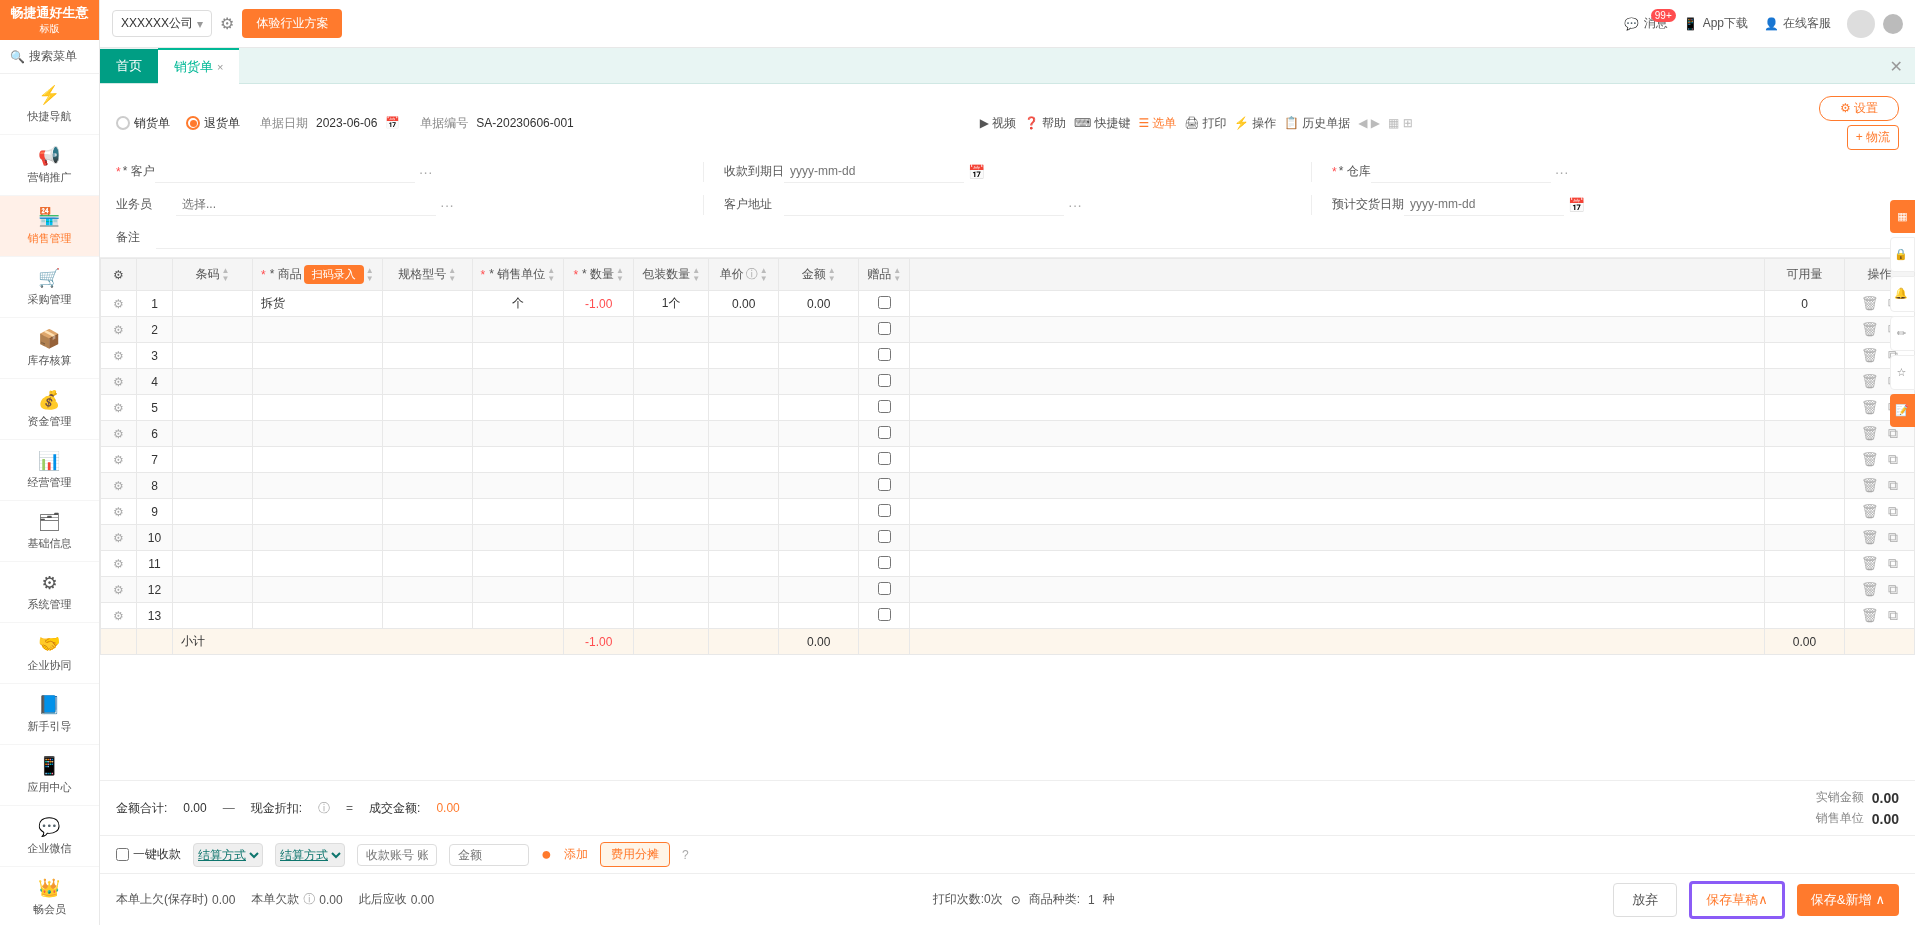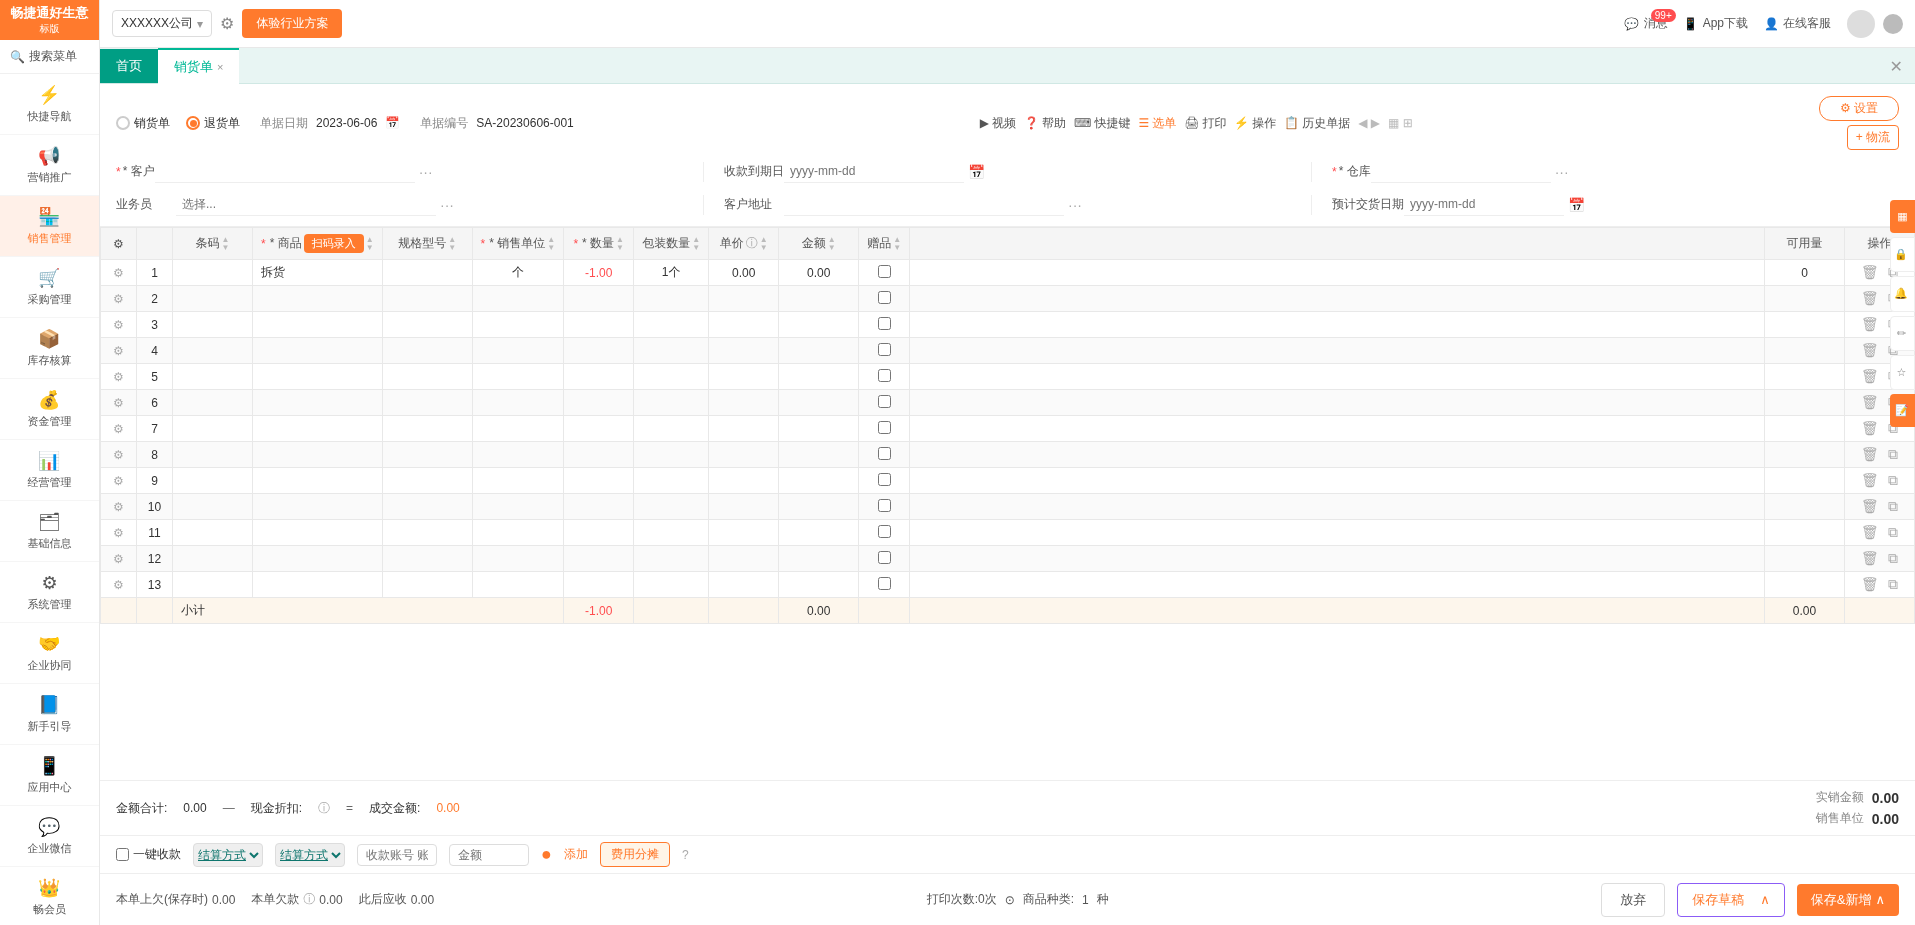--- a/index.html
+++ b/index.html
@@ -122,21 +122,21 @@
     .rs-label { color: #888; font-family: Liberation Serif, serif; }
     .rs-value { color: #333; font-size: 14px; font-weight: bold; }
 
     
     .footer-bar { background: #fff; border-top: 1px solid #eee; padding: 10px 16px; display: flex; align-items: center; justify-content: space-between; font-size: 12px; height: 52px; }
     .footer-left { display: flex; align-items: center; gap: 16px; color: #555; }
     .footer-item { display: flex; align-items: center; gap: 4px; }
     .footer-right { display: flex; align-items: center; gap: 12px; }
     .print-info { color: #555; display: flex; align-items: center; gap: 8px; }
     .abandon-btn { background: #fff; border: 1px solid #ddd; color: #555; border-radius: 4px; padding: 7px 18px; font-size: 13px; cursor: pointer; }
-    .save-draft-btn { background: #fff; border: 1px solid #8b5cf6; color: #ff7a2d; border-radius: 4px; padding: 7px 14px; font-size: 13px; cursor: pointer; display: flex; align-items: center; gap: 16px; }
+    .save-draft-btn { background: #fff; border: 3px solid #8b5cf6; color: #ff7a2d; border-radius: 4px; padding: 7px 14px; font-size: 13px; cursor: pointer; display: flex; align-items: center; gap: 0; }
     .save-new-btn { background: #ff7a2d; color: #fff; border: none; border-radius: 4px; padding: 7px 14px; font-size: 13px; cursor: pointer; display: flex; align-items: center; gap: 4px; }
 
     .window-close { color: #999; cursor: pointer; padding: 4px 12px; font-size: 16px; }
 
     .info-icon { color: #aaa; font-size: 12px; cursor: pointer; }
 
     .th-sort { display: flex; align-items: center; justify-content: center; gap: 2px; }
     .sort-arrows { display: flex; flex-direction: column; line-height: 1; }
     .sort-up, .sort-down { font-size: 8px; color: #bbb; line-height: 1; cursor: pointer; }
   </style>
@@ -349,20 +349,24 @@
           <span class="field-more">···</span>
         </div>
         <div class="field-divider"></div>
         <div class="form-field">
           <span class="field-label">预计交货日期</span>
           <input class="field-input" placeholder="yyyy-mm-dd" style="max-width: 160px;">
           <span class="field-calendar">📅</span>
         </div>
       </div>
 
+      <div class="notes-row">
+        <span class="notes-label">备注</span>
+        <input class="notes-input" style="">
+      </div>
 
     </div>
 
     <div class="table-area">
       <div class="table-container">
         <table>
           <thead>
             <tr>
               <th class="th-settings">
                 <span>⚙</span>

